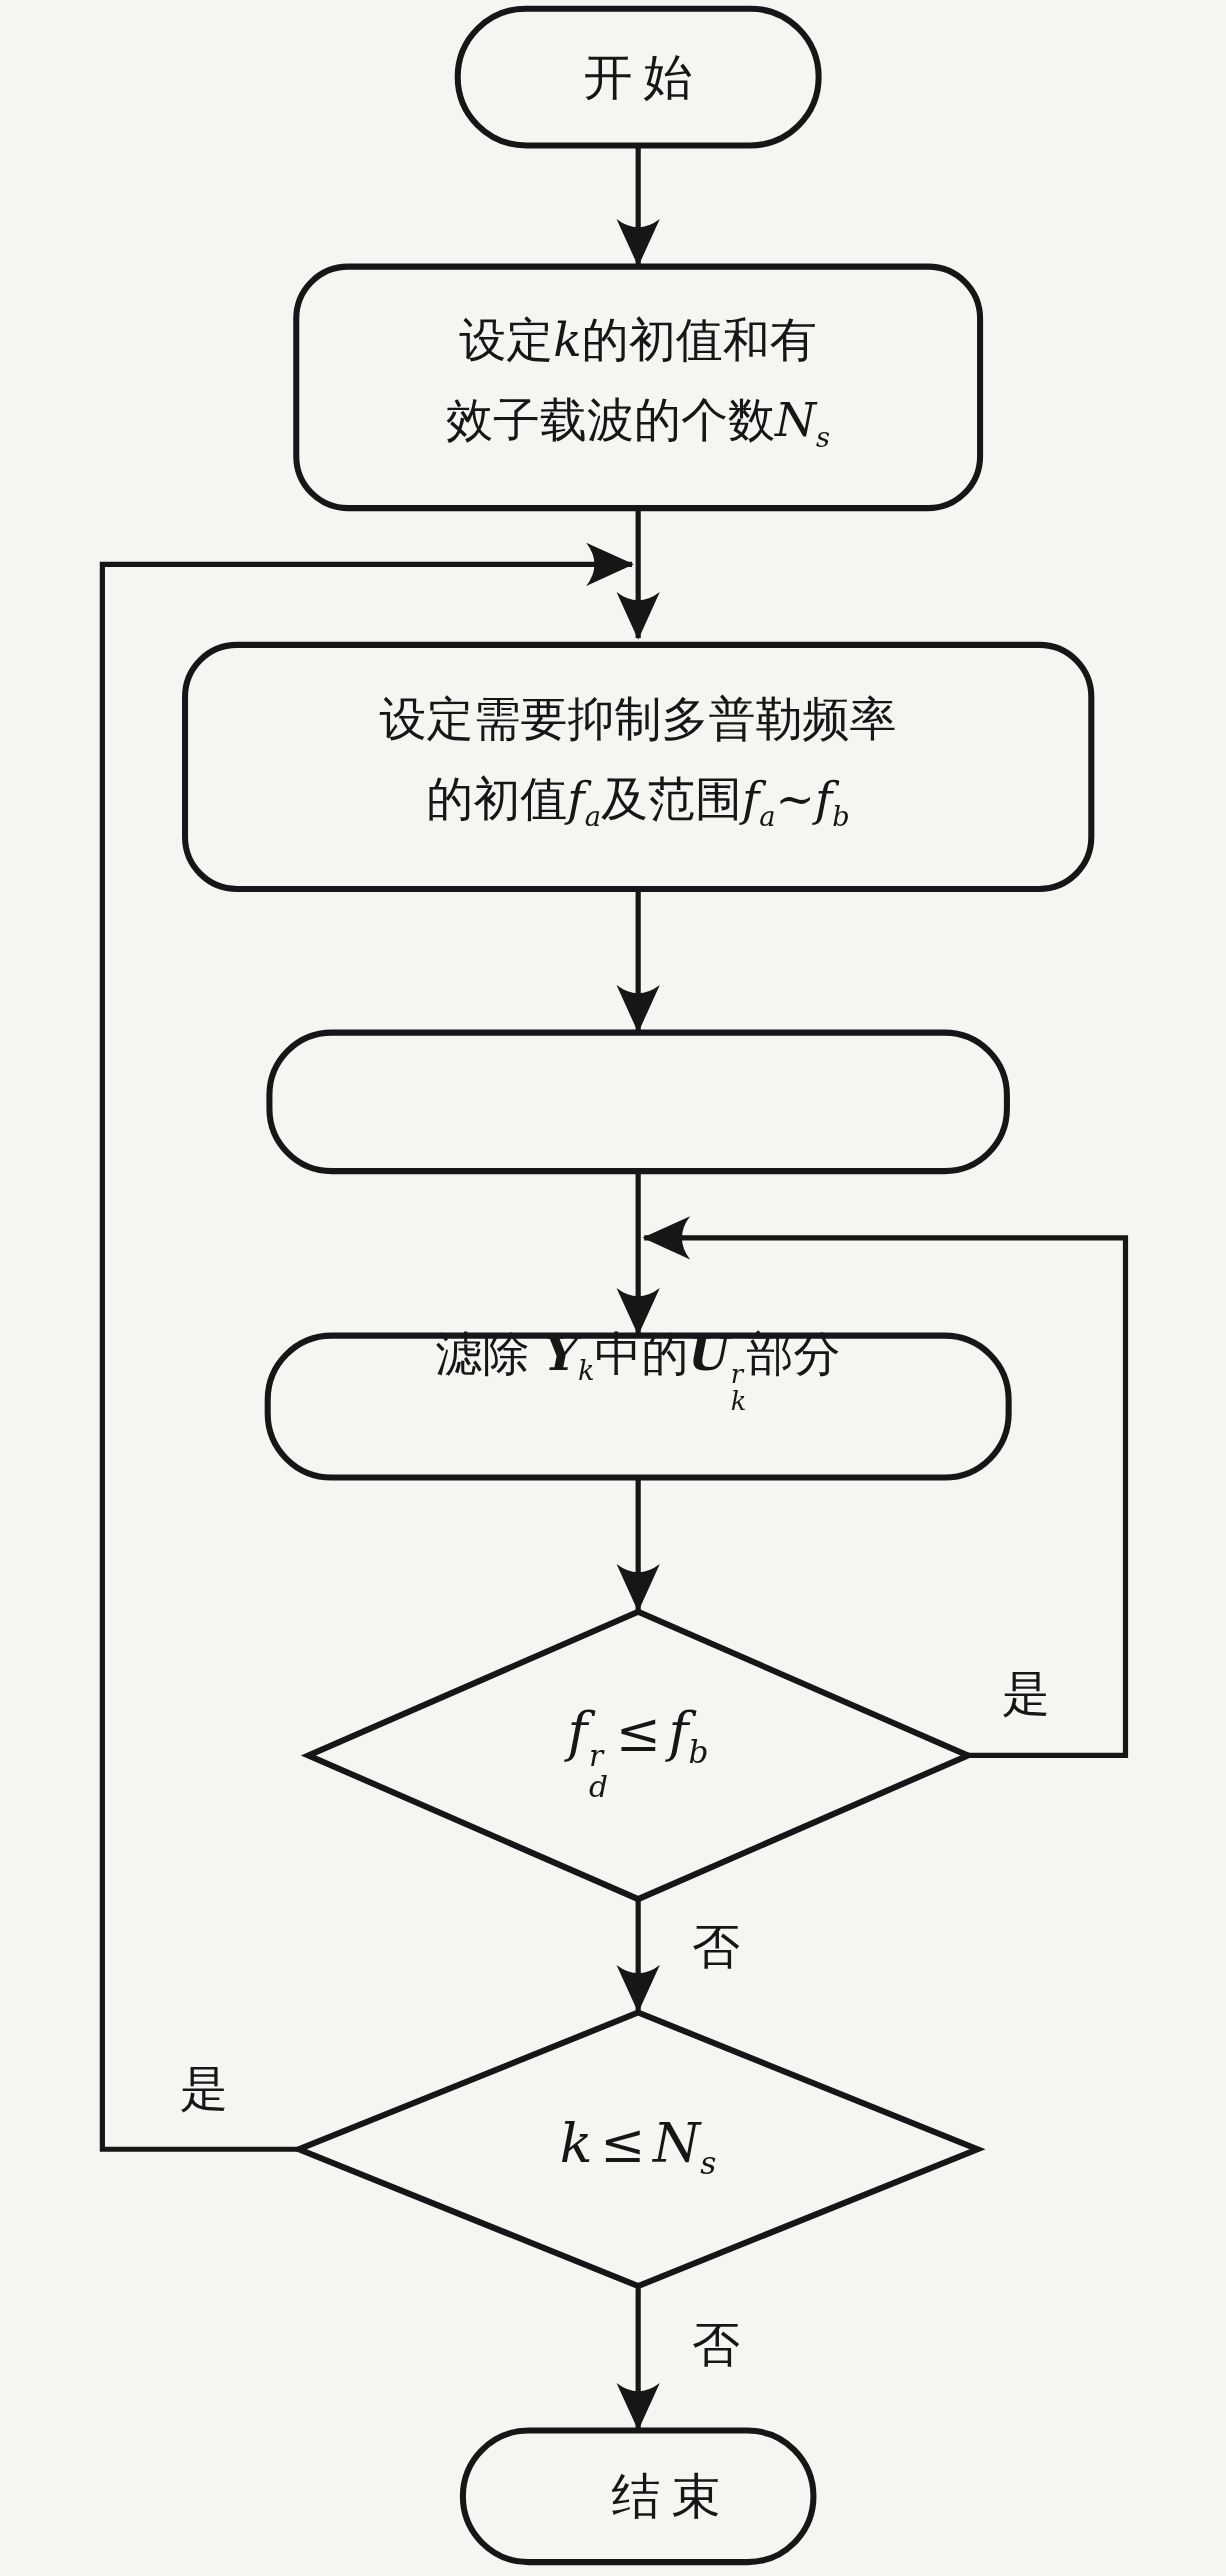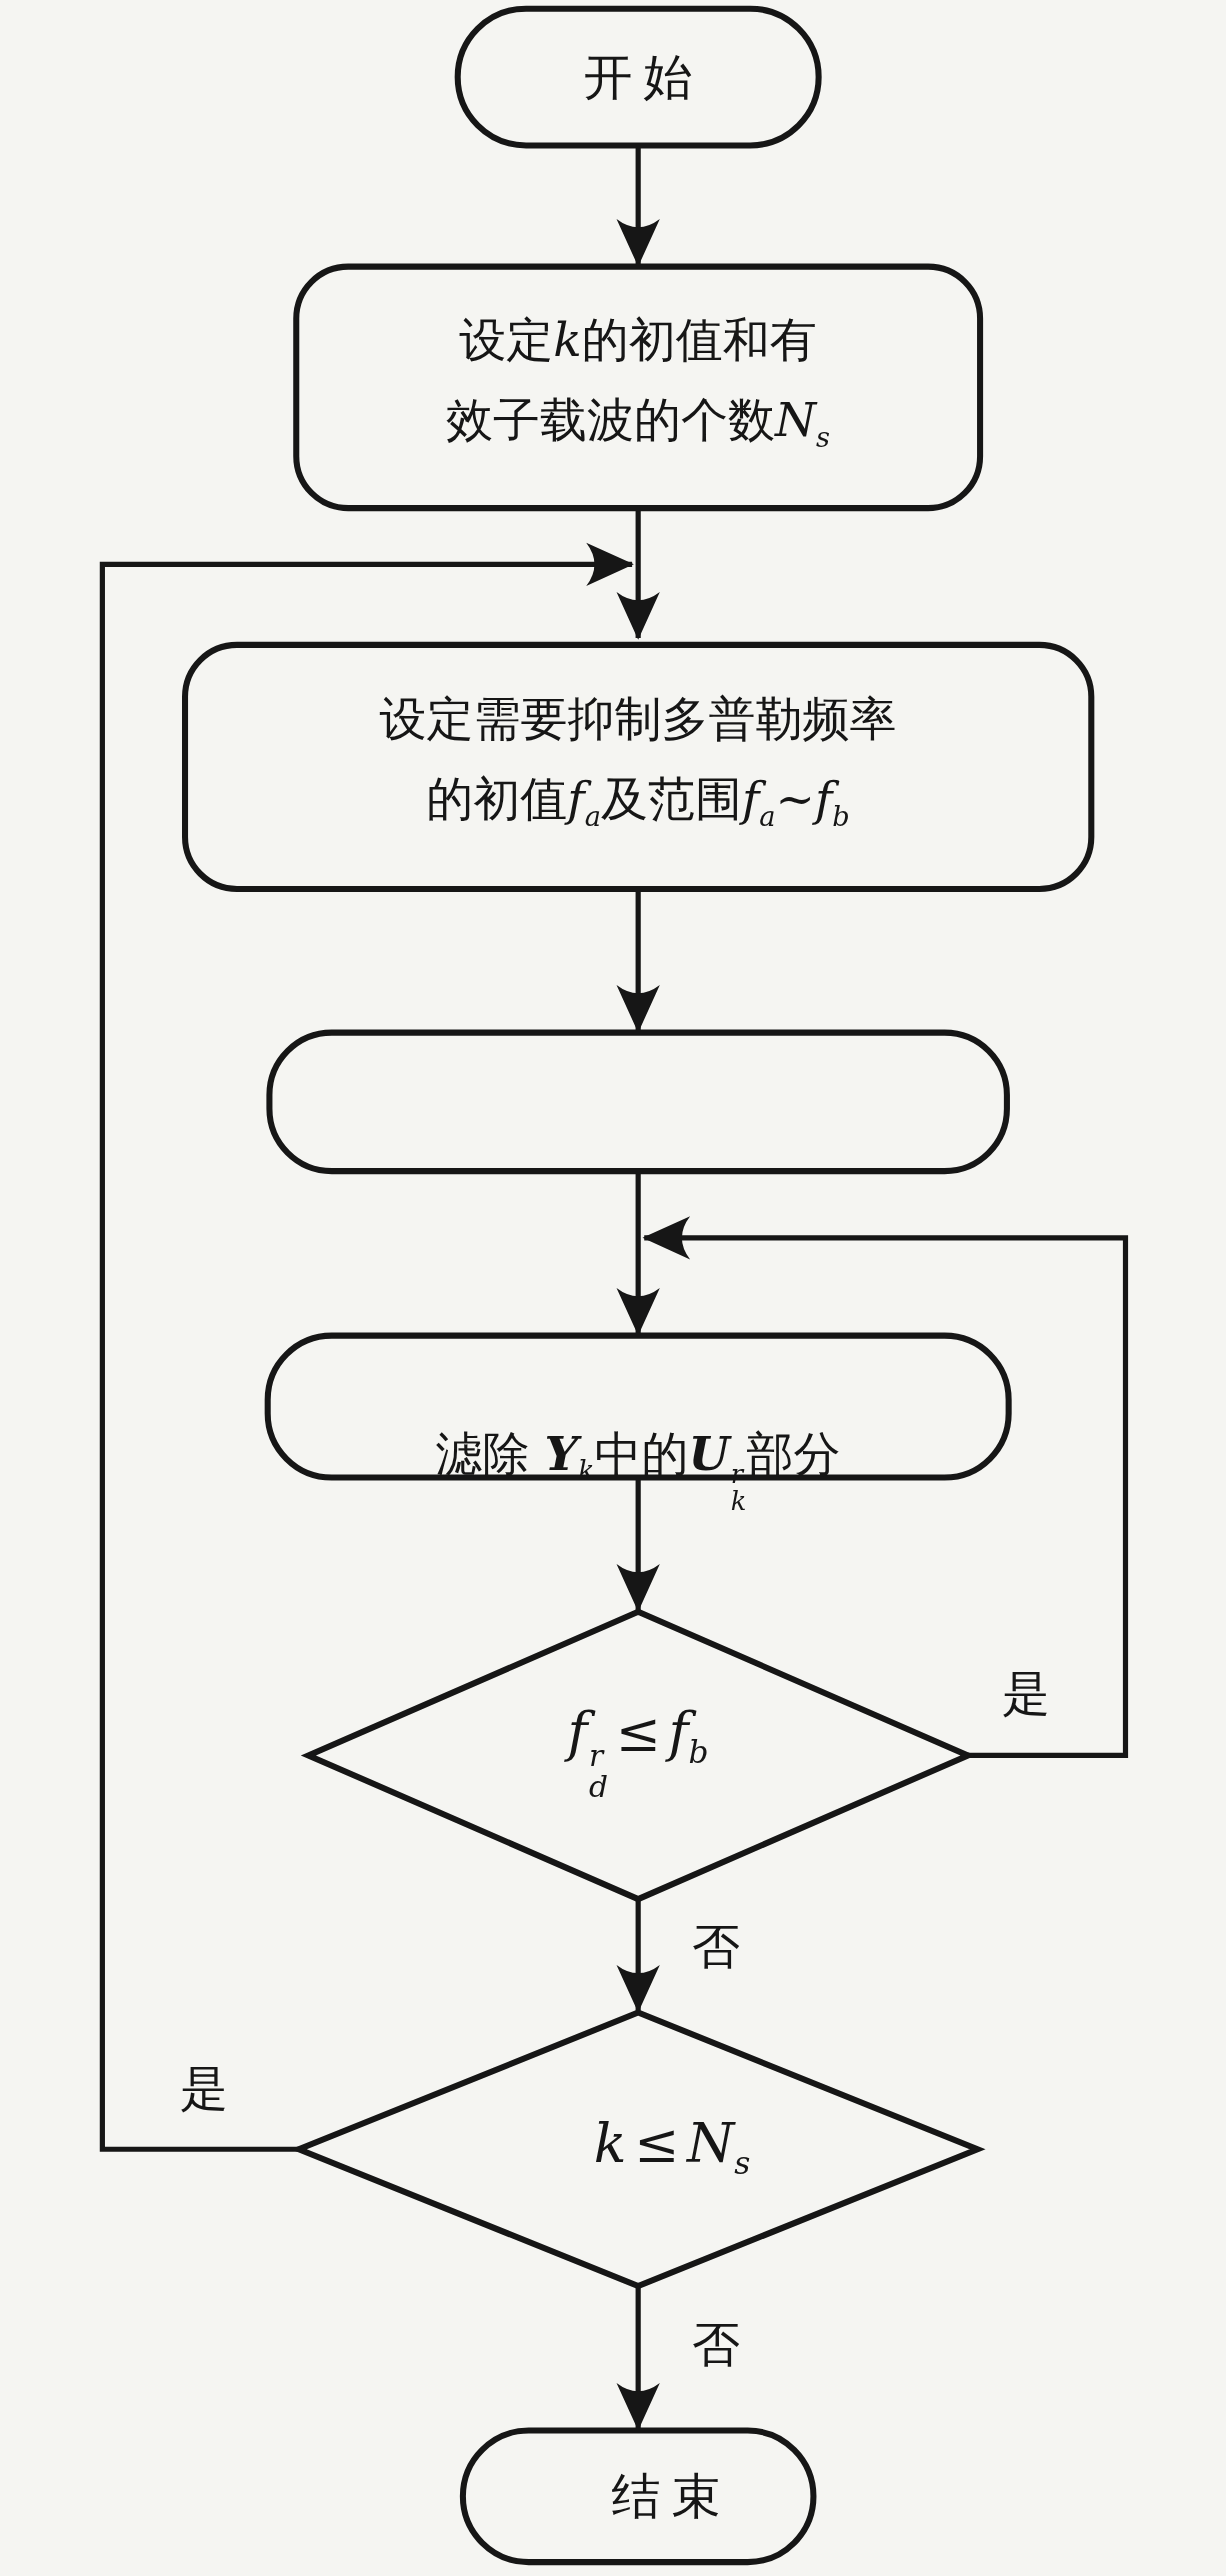--- a/index.html
+++ b/index.html
@@ -80,35 +80,35 @@
     <div><span>设定需要抑制多普勒频率</span></div>
     <div><span>的初值</span><span class="mi">f</span><span class="msub">a</span><span>及范围</span><span class="mi">f</span><span class="msub">a</span><span>~</span><span class="mi">f</span><span class="msub">b</span></div>
   </div>
 
   <div class="lbl" style="left:638px;top:389px;">
     <div><span>设定</span><span class="mi">k</span><span>的初值和有</span></div>
     <div><span>效子载波的个数</span><span class="mi">N</span><span class="msub">s</span></div>
   </div>
 
 
-  <div class="lbl" style="left:638px;top:1464px;">
+  <div class="lbl" style="left:638px;top:1364px;">
     <span>滤除 </span><span class="mb">Y</span><span class="msub">k</span><span>中的</span><span class="mb">U</span><span class="mss">
         <span class="up">r</span>
         <span class="dn">k</span>
       </span><span>部分</span>
   </div>
 
   <div class="lbl math" style="left:638px;top:1754px;">
     <span class="mi">f</span><span class="mss">
         <span class="up">r</span>
         <span class="dn">d</span>
       </span><span class="op">≤</span><span class="mi">f</span><span class="msub">b</span>
   </div>
 
-  <div class="lbl math" style="left:672px;top:2148px;">
+  <div class="lbl math" style="left:638px;top:2148px;">
     <span class="mi">k</span><span class="op">≤</span><span class="mi">N</span><span class="msub">s</span>
   </div>
 
   <div class="lbl terminal" style="left:666px;top:2497px;">结束</div>
 
   <div class="lbl branch" style="left:1026px;top:1693px;">是</div>
   <div class="lbl branch" style="left:716px;top:1946px;">否</div>
   <div class="lbl branch" style="left:204px;top:2088px;">是</div>
   <div class="lbl branch" style="left:716px;top:2344px;">否</div>
 

